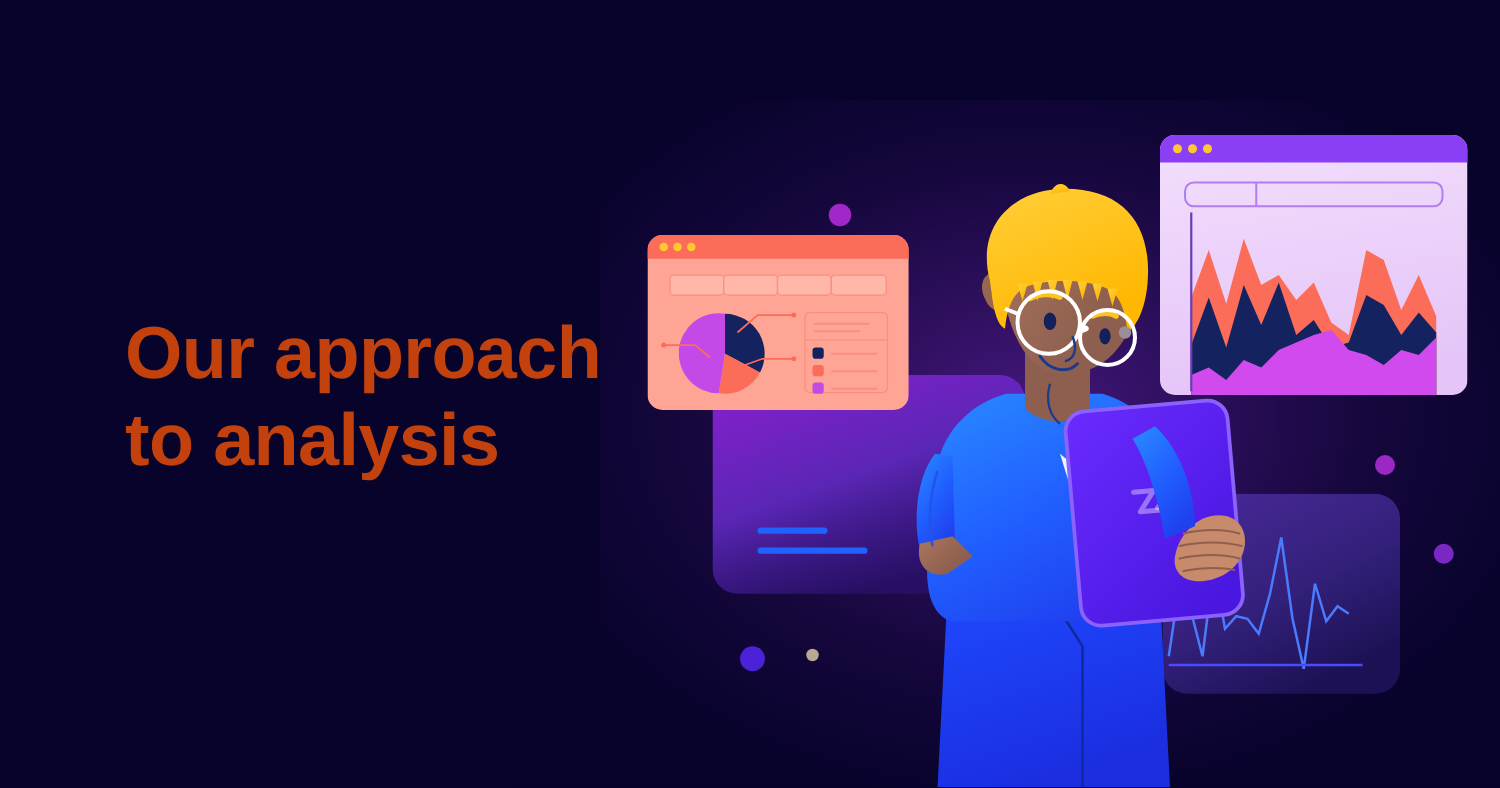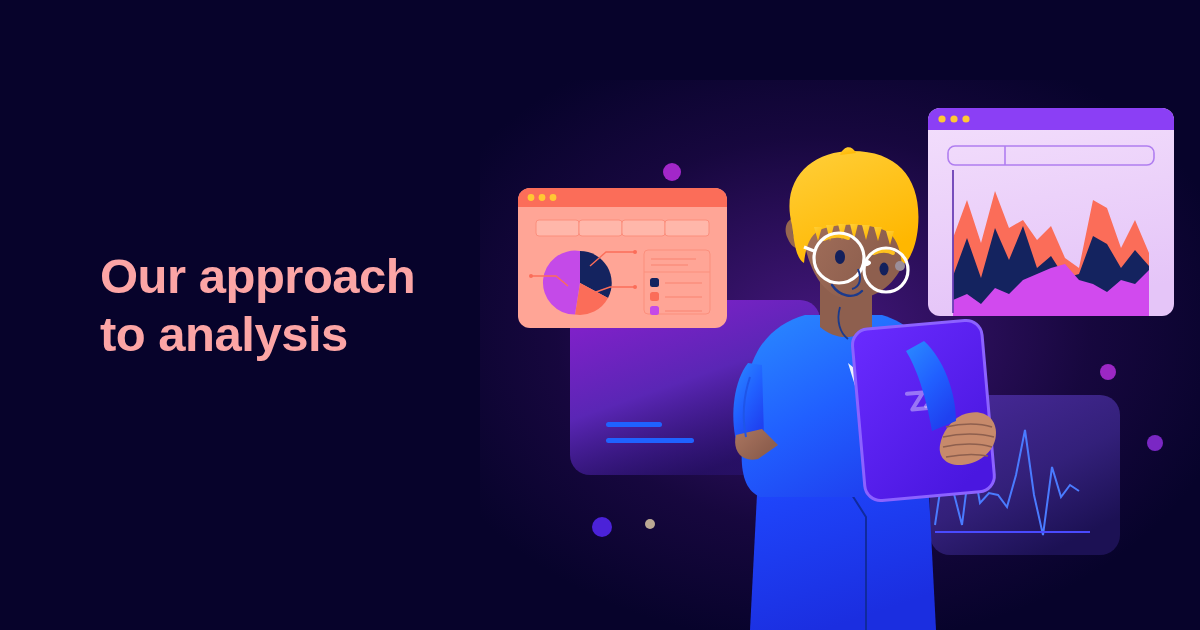--- a/index.html
+++ b/index.html
@@ -10,21 +10,21 @@
     position:relative;
   }
   .stage{position:absolute;inset:0;overflow:hidden;}
   .bg-glow{
     position:absolute;left:480px;top:80px;width:760px;height:560px;
     background:radial-gradient(ellipse at 45% 45%, rgba(118,40,190,.55) 0%, rgba(70,20,120,.25) 45%, rgba(7,3,43,0) 72%);
     pointer-events:none;
   }
   .headline{
     position:absolute;left:100px;top:248px;
-    color:#fca5a5;font-size:49px;line-height:1.18;font-weight:700;
+    color:#c2410c;font-size:59px;line-height:1.18;font-weight:700;
     letter-spacing:-0.5px;white-space:pre-line;
   }
   .dot{position:absolute;border-radius:50%;}
   svg{display:block;}
   .layer{position:absolute;}
 </style>
 </head>
 <body>
 
 <div class="stage">

